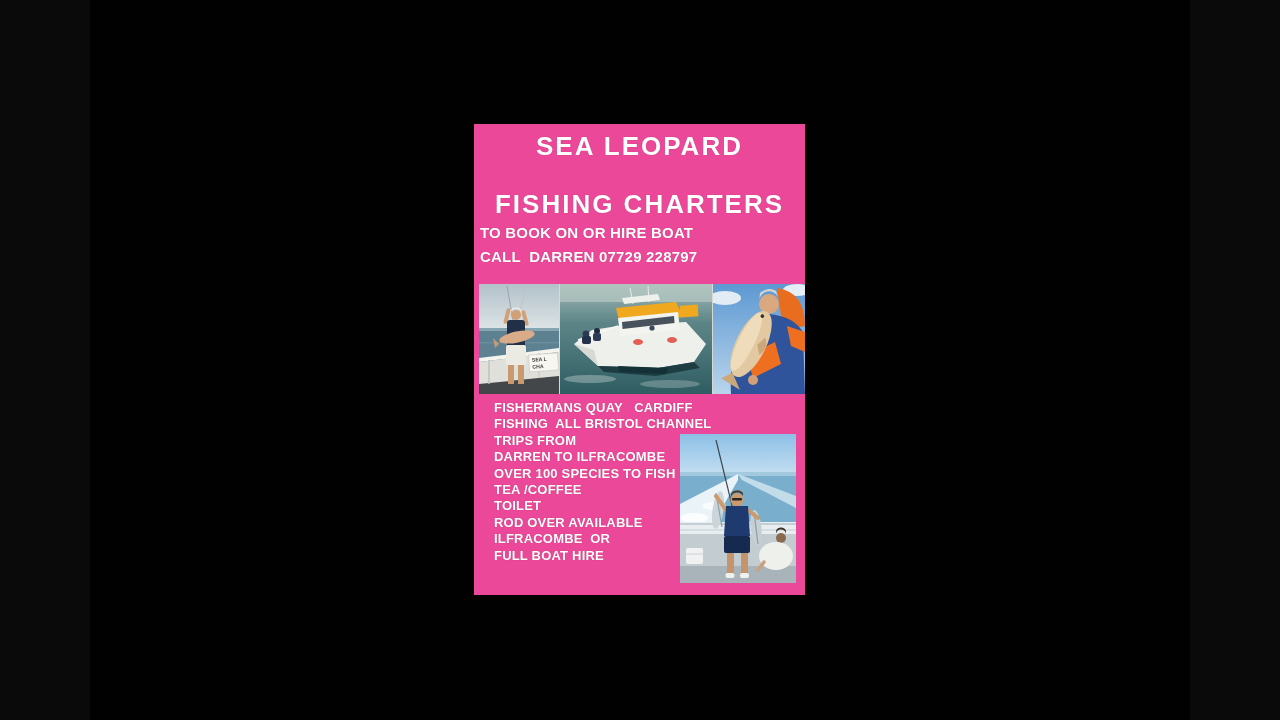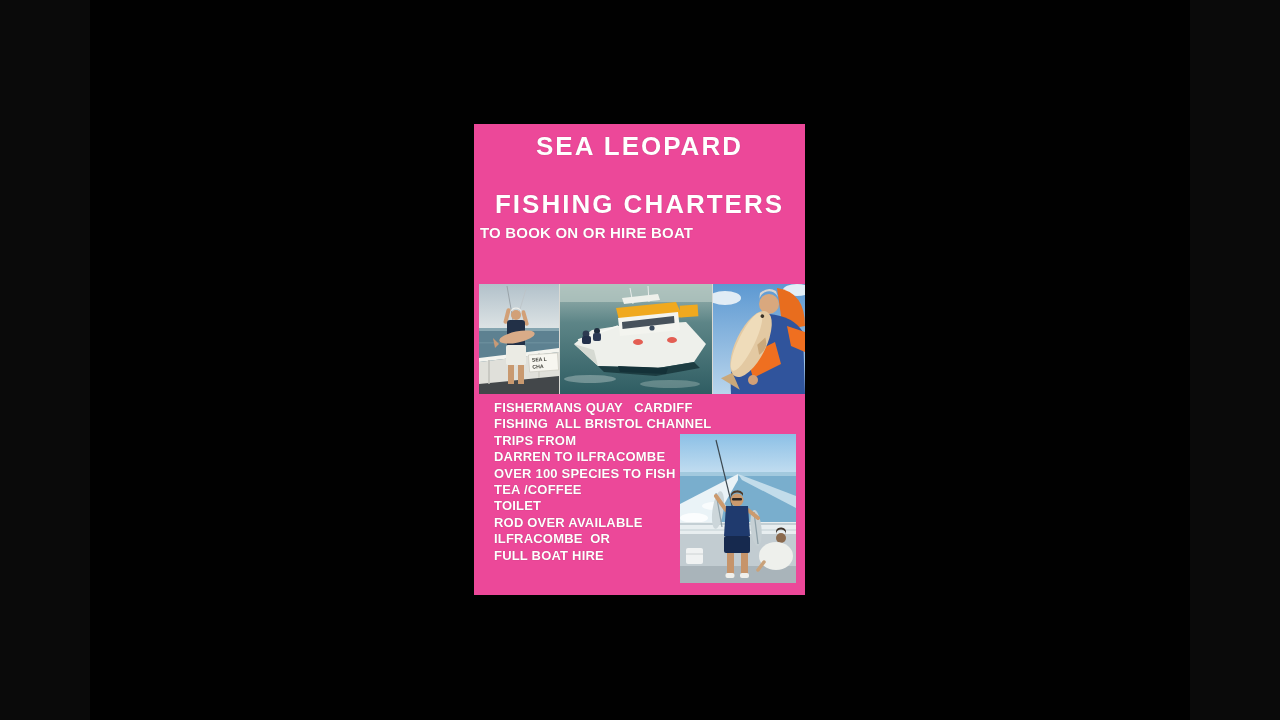--- a/index.html
+++ b/index.html
@@ -42,20 +42,21 @@
 <div id="stage">
   <div class="edge-band edge-left"></div>
   <div class="edge-band edge-right"></div>
 
   <div class="poster">
 
     <div class="title title-1">SEA LEOPARD</div>
     <div class="title title-2">FISHING CHARTERS</div>
 
     <div class="sub sub-1">TO BOOK ON OR HIRE BOAT</div>
+    <div class="sub sub-2">CALL  DARREN 07729 228797</div>
 
     <div class="photo-strip">
 
       <div class="photo photo-a">
         <svg viewBox="0 0 80 110" preserveAspectRatio="none">
           <defs>
             <linearGradient id="g1sky" x1="0" y1="0" x2="0" y2="1">
               <stop offset="0" stop-color="#b2c1ca"></stop>
                 <stop offset="1" stop-color="#e0e6e7"></stop>
             </linearGradient>

